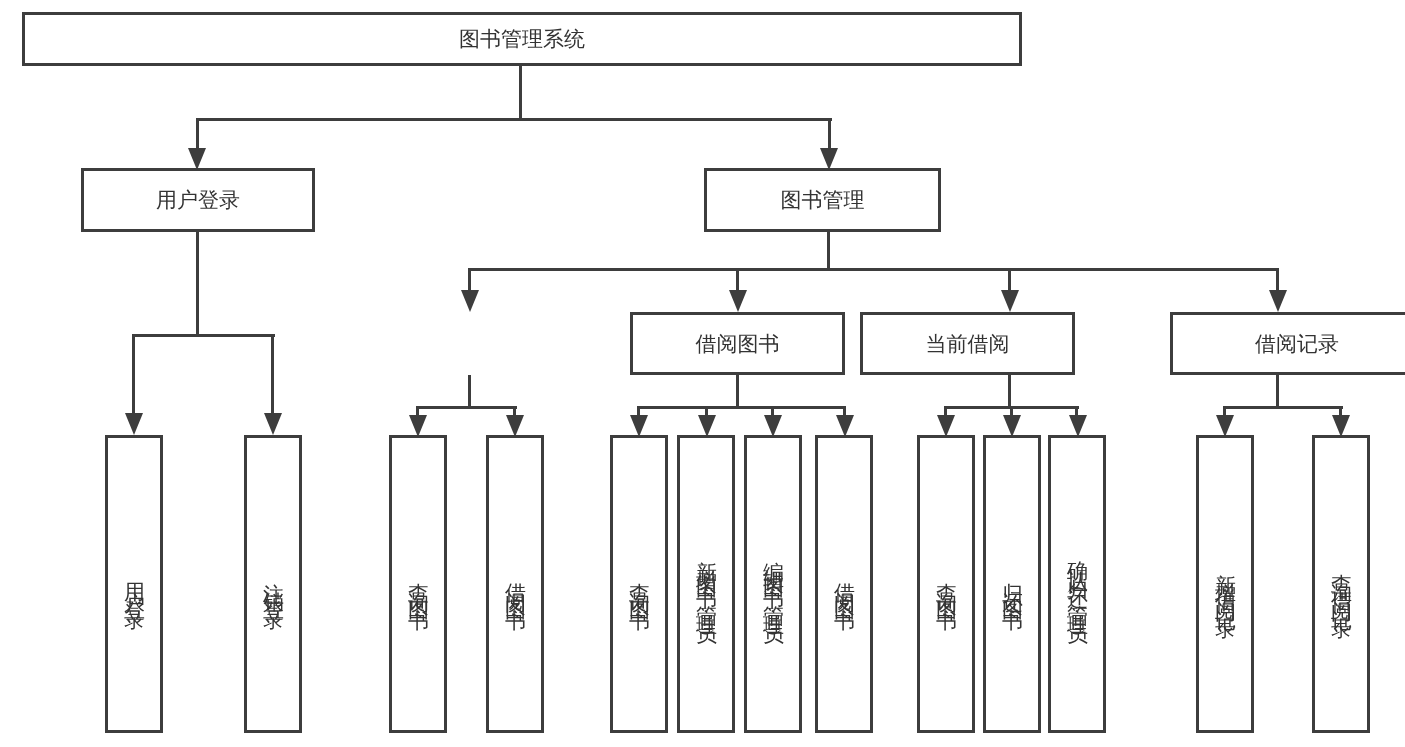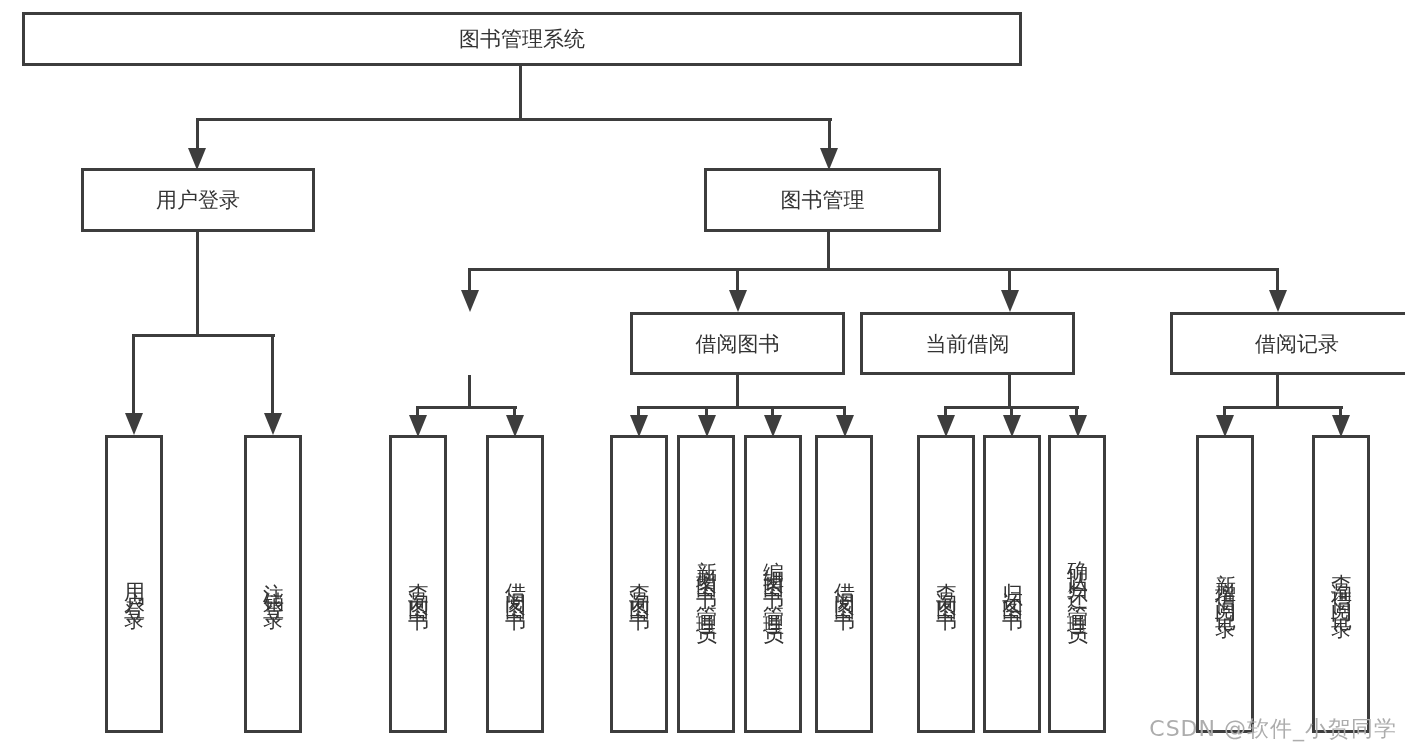--- a/index.html
+++ b/index.html
@@ -121,21 +121,20 @@
     <span class="vtext">确认归还（管理员）</span>
   </div>
 
   <div class="box v" style="left:1196px;top:435px;width:58px;height:298px">
     <span class="vtext">新增借阅记录</span>
   </div>
   <div class="box v" style="left:1312px;top:435px;width:58px;height:298px">
     <span class="vtext">查询借阅记录</span>
   </div>
 
-  <div class="watermark">CSDN @软件_小贺同学</div>
 <div class="cline" style="left: 519px; top: 66px; width: 3px; height: 55px;"></div>
     <div class="cline" style="left: 196px; top: 118px; width: 636px; height: 3px;"></div>
     <div class="cline" style="left: 196px; top: 118px; width: 3px; height: 32px;"></div>
     <div class="cline" style="left: 828px; top: 118px; width: 3px; height: 32px;"></div>
     <div class="cline" style="left: 196px; top: 232px; width: 3px; height: 104px;"></div>
     <div class="cline" style="left: 132px; top: 334px; width: 143px; height: 3px;"></div>
     <div class="cline" style="left: 132px; top: 334px; width: 3px; height: 81px;"></div>
     <div class="cline" style="left: 271px; top: 334px; width: 3px; height: 81px;"></div>
     <div class="cline" style="left: 827px; top: 232px; width: 3px; height: 39px;"></div>
     <div class="cline" style="left: 468px; top: 268px; width: 811px; height: 3px;"></div>

